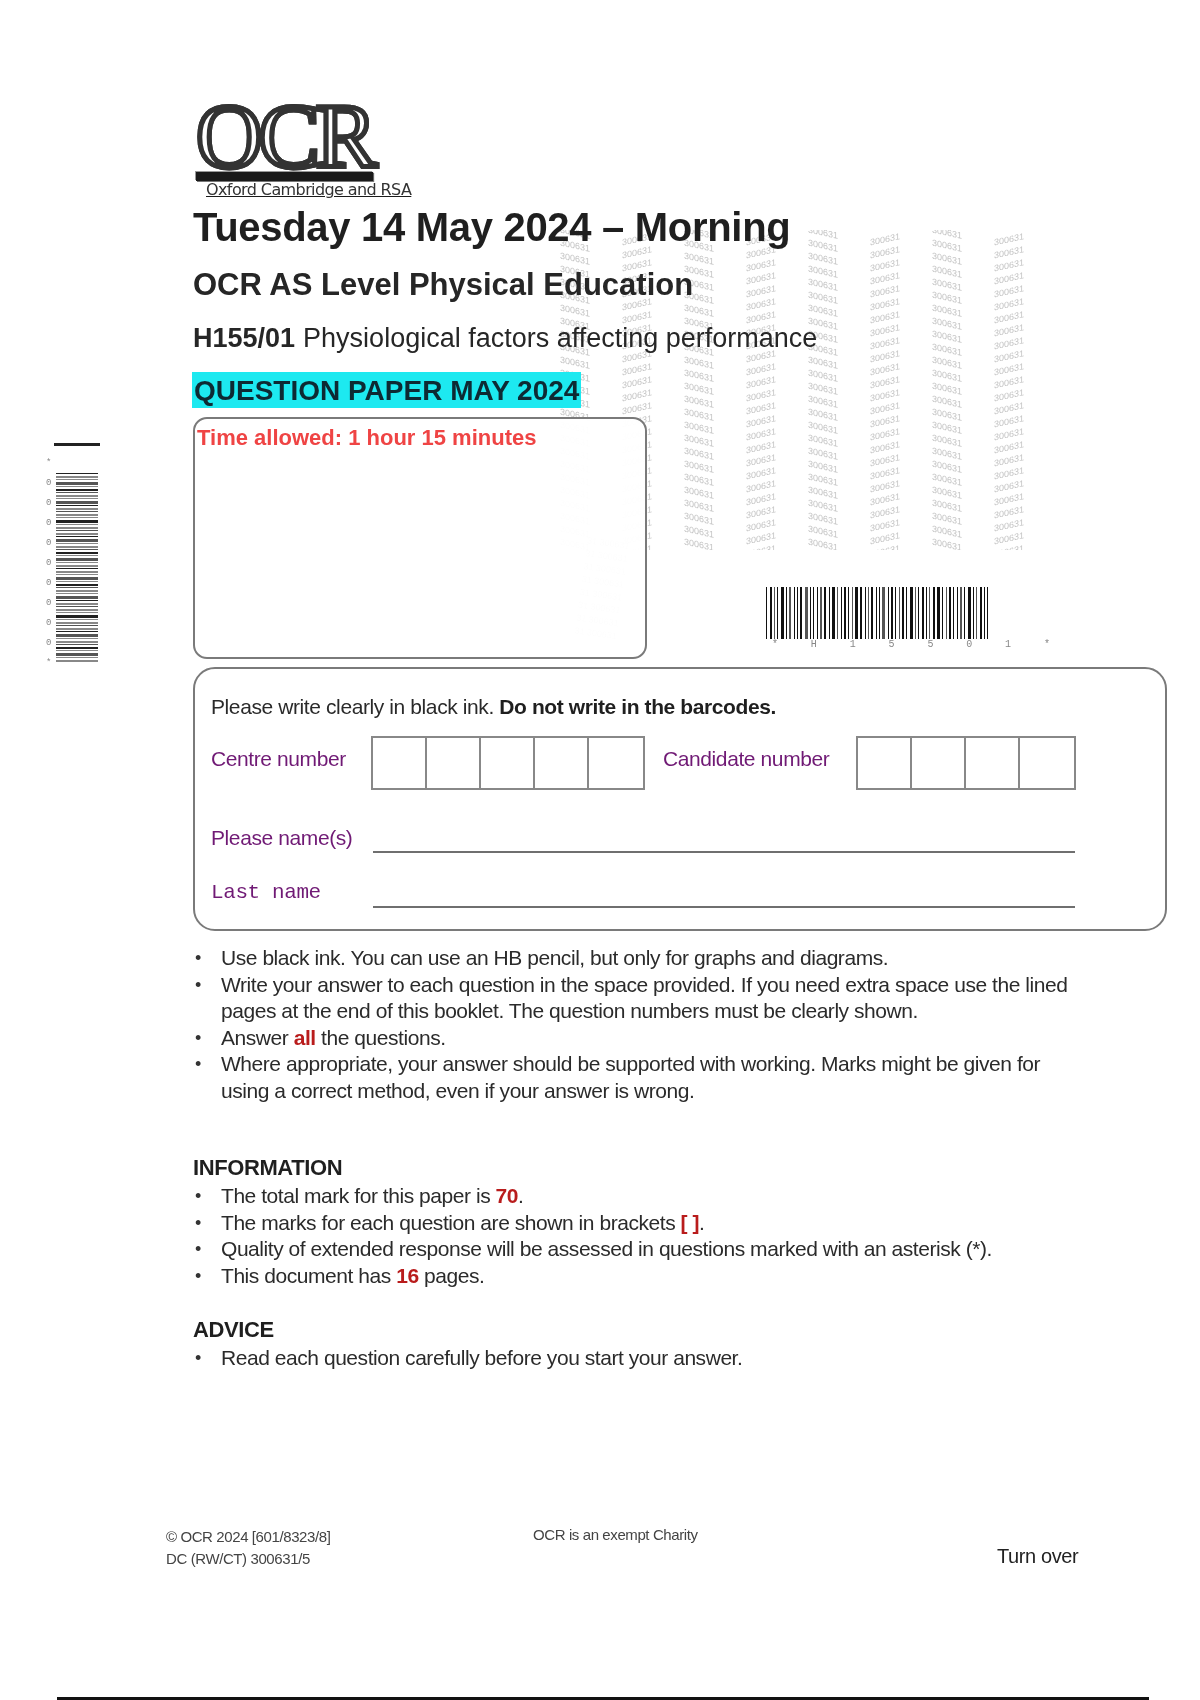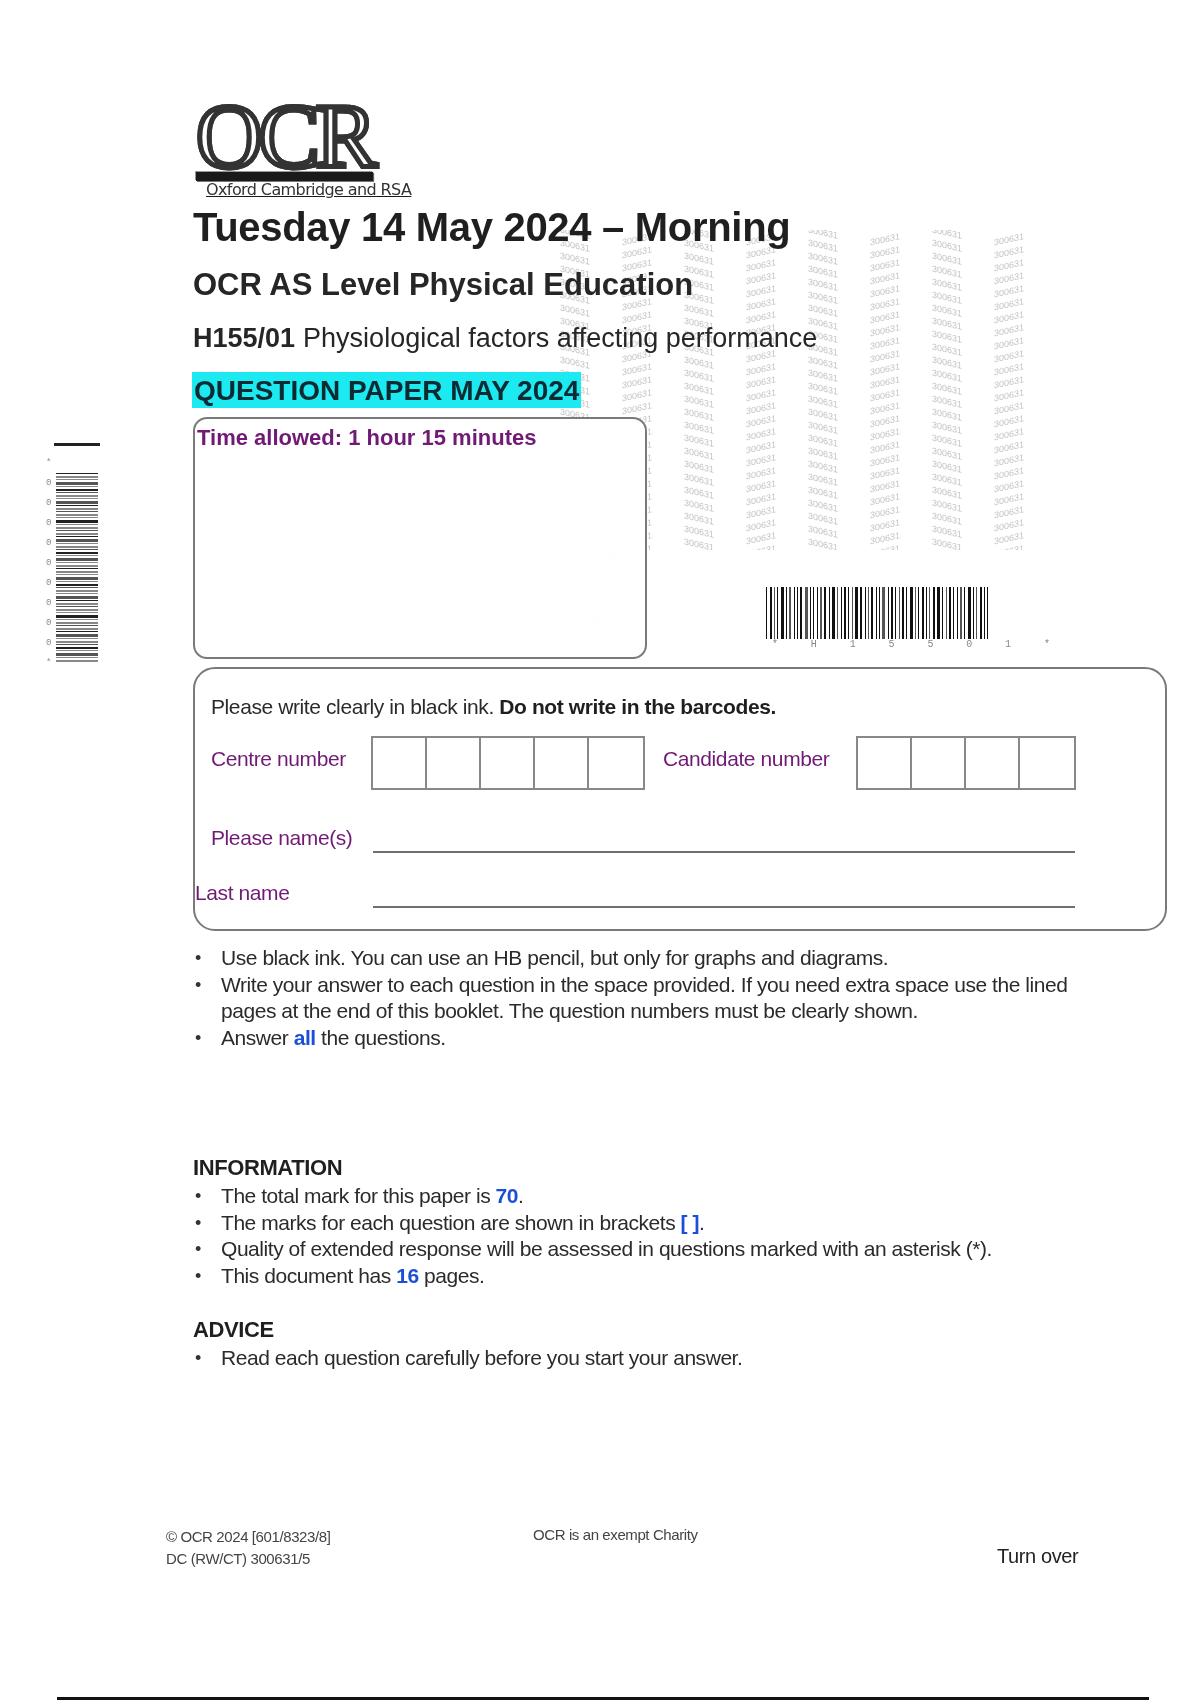--- a/index.html
+++ b/index.html
@@ -42,21 +42,21 @@
       position: absolute; left: 192px; top: 372px; height: 36px; padding: 0 2px;
       font-size: 28px; font-weight: bold; color: #0d2a33; line-height: 38px;
       background: #1de9f0;
     }
 
     
     .time-box {
       position: absolute; left: 193px; top: 417px; width: 454px; height: 242px;
       border: 2px solid #7a7a7a; border-radius: 14px; background: rgba(255,255,255,0.96);
     }
-    .time-box .label { position: absolute; left: 2px; top: 6px; font-size: 22px; font-weight: bold; color: #701a75; }
+    .time-box .label { position: absolute; left: 2px; top: 6px; font-size: 22px; font-weight: bold; color: #ef4444; }
 
     
     .barcode-main { position: absolute; left: 766px; top: 587px; width: 290px; height: 60px; }
     .barcode-main .bars { display: flex; height: 52px; align-items: stretch; }
     .barcode-main .digits { display: flex; justify-content: space-between; font-family: "Liberation Mono", monospace; font-size: 10px; color: #888; padding: 0 6px; }
     .side-barcode { position: absolute; left: 46px; top: 443px; width: 56px; height: 232px; }
     .side-barcode .topbar { position: absolute; left: 8px; top: 0; width: 46px; height: 3px; background: #222; }
     .side-barcode .digits { position: absolute; left: 0; top: 10px; width: 8px; font-size: 9px; line-height: 20px; color: #888; font-family: "Liberation Mono", monospace; }
     .side-barcode .bars { position: absolute; left: 10px; top: 30px; width: 42px; height: 200px; display: flex; flex-direction: column; }
 
@@ -72,21 +72,21 @@
     .boxes .cell { width: 54px; height: 100%; border-right: 2px solid #888; }
     .boxes .cell:last-child { border-right: none; }
     .line-input { position: absolute; height: 2px; background: #6f6f6f; }
 
     
     .section { position: absolute; left: 193px; width: 900px; }
     .section-title { font-size: 22px; font-weight: bold; color: #1f1f1f; letter-spacing: -0.4px; margin-bottom: 2px; }
     .section ul { list-style: none; }
     .section li { position: relative; padding-left: 28px; font-size: 21px; line-height: 26.5px; color: #2b2b2b; letter-spacing: -0.45px; }
     .section li::before { content: "•"; position: absolute; left: 2px; top: 0; font-size: 18px; color: #333; }
-    .section li b { font-weight: bold; color: #1d4ed8; }
+    .section li b { font-weight: bold; color: #b91c1c; }
 
     
     .footer-left { position: absolute; left: 166px; top: 1526px; font-size: 15px; line-height: 22px; color: #444; letter-spacing: -0.4px; }
     .footer-mid { position: absolute; left: 533px; top: 1526px; font-size: 15px; color: #444; letter-spacing: -0.4px; }
     .footer-right { position: absolute; left: 997px; top: 1545px; font-size: 20px; font-weight: normal; color: #222; letter-spacing: -0.4px; }
     .page-rule { position: absolute; left: 57px; top: 1697px; width: 1092px; height: 3px; background: #111; }
   </style>
 </head>
 <body>
 
@@ -496,29 +496,30 @@
   <div class="boxes" style="left:661px; top:67px;" id="candidate-boxes">
       <div class="cell"></div>
       <div class="cell"></div>
       <div class="cell"></div>
       <div class="cell"></div>
     </div>
 
   <div class="field-label" style="left:16px; top:157px;">Please name(s)</div>
   <div class="line-input" style="left:178px; top:182px; width:702px;" title=""></div>
 
-  <div class="field-label" style="left:0; top:212px;">Last name</div>
+  <div class="field-label" style="left:16px; top:212px;font-family:Liberation Mono, monospace;">Last name</div>
   <div class="line-input" style="left:178px; top:237px; width:702px;" title=""></div>
 </div>
 
 <div class="section" style="top:945px;">
   <ul id="list-instructions">
       <li>Use black ink. You can use an HB pencil, but only for graphs and diagrams.</li>
       <li>Write your answer to each question in the space provided. If you need extra space use the lined pages at the end of this booklet. The question numbers must be clearly shown.</li>
       <li>Answer <b>all</b> the questions.</li>
+      <li>Where appropriate, your answer should be supported with working. Marks might be given for using a correct method, even if your answer is wrong.</li>
     </ul>
 </div>
 
 <div class="section" style="top:1155px;">
   <div class="section-title">INFORMATION</div>
   <ul id="list-information">
       <li>The total mark for this paper is <b>70</b>.</li>
       <li>The marks for each question are shown in brackets <b>[ ]</b>.</li>
       <li>Quality of extended response will be assessed in questions marked with an asterisk (*).</li>
       <li>This document has <b>16</b> pages.</li>

